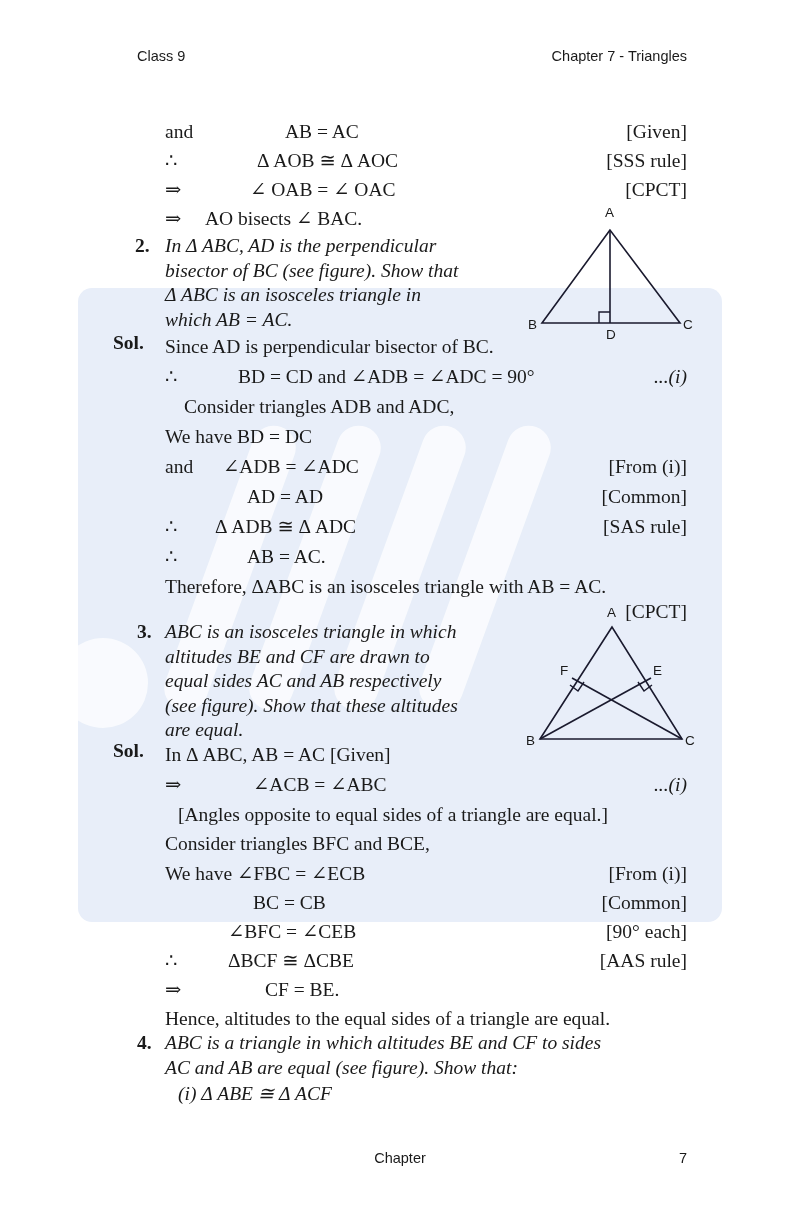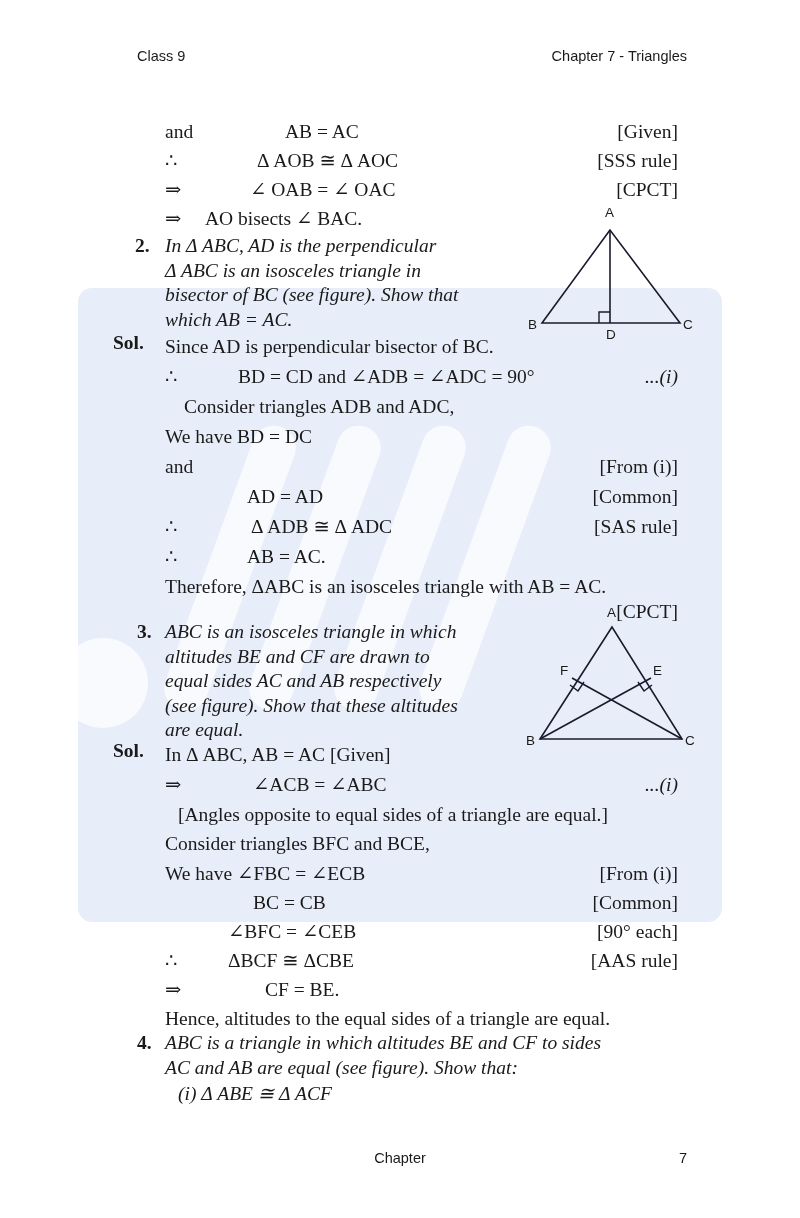--- a/index.html
+++ b/index.html
@@ -87,21 +87,21 @@
     position: absolute;
     left: 165px;
     top: 0;
   }
   .col-body {
     position: absolute;
     top: 0;
   }
   .col-right {
     position: absolute;
-    right: 122px;
+    right: 113px;
     top: 0;
     text-align: right;
   }
 
   .ital {
     font-style: italic;
   }
 
   
   .qblock {
@@ -202,22 +202,22 @@
   <div class="line" style="position:absolute; left:0; top:204px; width:800px;">
     <span class="col-tag">⇒</span>
     <span class="col-body" style="left:205px;">AO bisects ∠ BAC.</span>
     <span class="col-right"></span>
   </div>
 
   <div class="qblock" style="left:0; top:234px;">
     <span class="qnum" style="left:135px; top:0;">2.</span>
     <div class="qtext" style="left:165px; top:0; width:360px;">
       <div>In Δ ABC, AD is the perpendicular</div>
+      <div>bisector of BC (see figure). Show that</div>
       <div>Δ ABC  is  an  isosceles  triangle  in</div>
-      <div>bisector of BC (see figure). Show that</div>
       <div>which AB = AC.</div>
     </div>
   </div>
 
   <span class="sol-label" style="top:332px;">Sol.</span>
 
   <div class="line" style="position:absolute; left:0; top:332px; width:800px;">
     <span class="col-tag"></span>
     <span class="col-body" style="left:165px;">Since AD is perpendicular bisector of BC.</span>
     <span class="col-right"></span>
@@ -232,30 +232,31 @@
     <span class="col-body" style="left:165px;">Consider triangles ADB and ADC,</span>
     <span class="col-right"></span>
   </div>
   <div class="line" style="position:absolute; left:0; top:422px; width:800px;">
     <span class="col-tag"></span>
     <span class="col-body" style="left:165px;">We have  BD = DC</span>
     <span class="col-right"></span>
   </div>
   <div class="line" style="position:absolute; left:0; top:452px; width:800px;">
     <span class="col-tag">and</span>
+    <span class="col-body" style="left:223px;">∠ADB = ∠ADC</span>
     <span class="col-right">[From (i)]</span>
   </div>
   <div class="line" style="position:absolute; left:0; top:482px; width:800px;">
     <span class="col-tag"></span>
     <span class="col-body" style="left:247px;">AD = AD</span>
     <span class="col-right">[Common]</span>
   </div>
   <div class="line" style="position:absolute; left:0; top:512px; width:800px;">
     <span class="col-tag">∴</span>
-    <span class="col-body" style="left:215px;margin-left:36px;">Δ ADB ≅ Δ ADC</span>
+    <span class="col-body" style="left:215px;">Δ ADB ≅ Δ ADC</span>
     <span class="col-right">[SAS rule]</span>
   </div>
   <div class="line" style="position:absolute; left:0; top:542px; width:800px;">
     <span class="col-tag">∴</span>
     <span class="col-body" style="left:247px;">AB = AC.</span>
     <span class="col-right"></span>
   </div>
   <div class="line" style="position:absolute; left:0; top:572px; width:800px;">
     <span class="col-tag"></span>
     <span class="col-body" style="left:165px;">Therefore, ΔABC is an isosceles triangle with AB = AC.</span>

